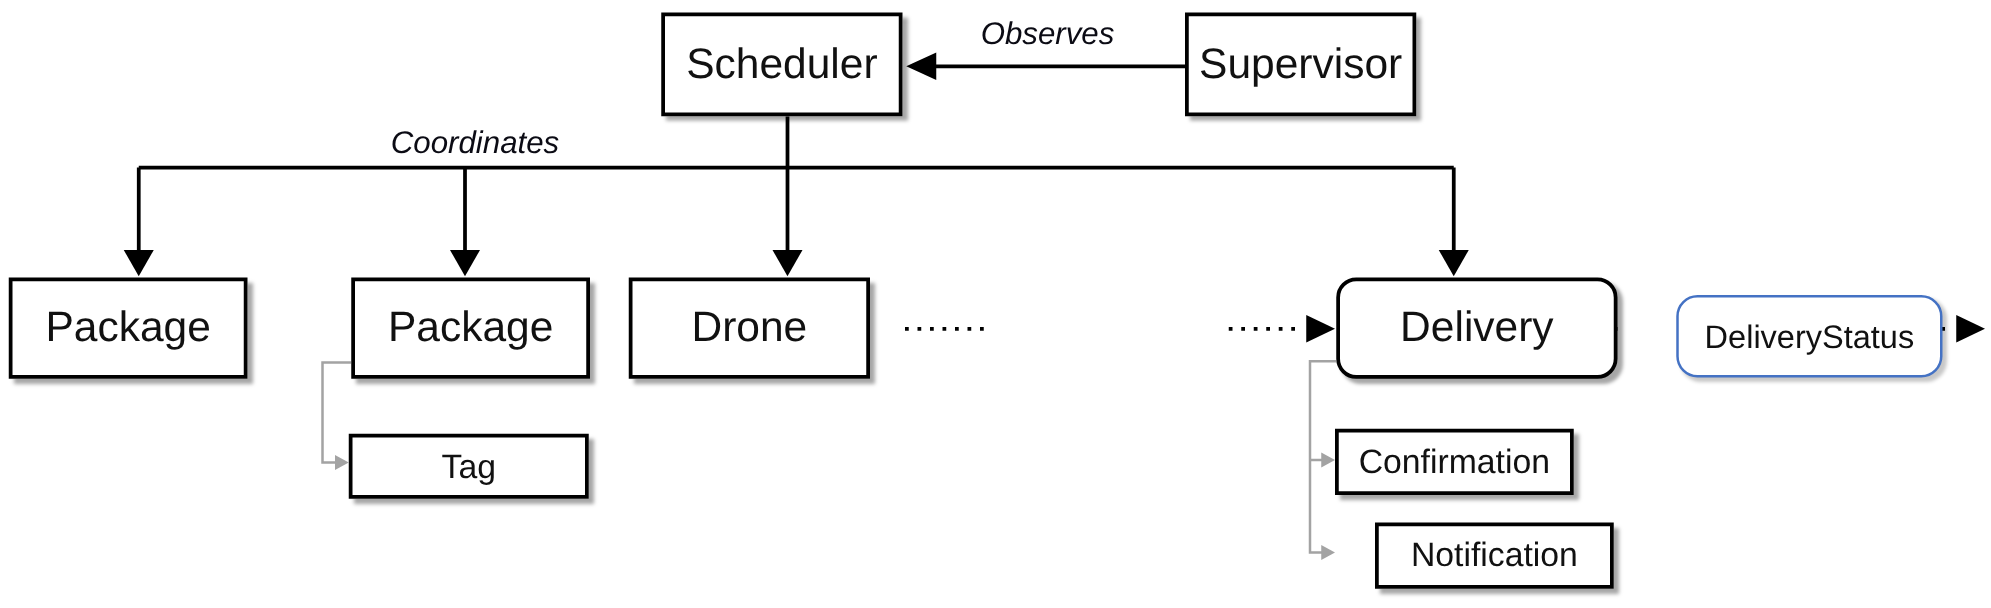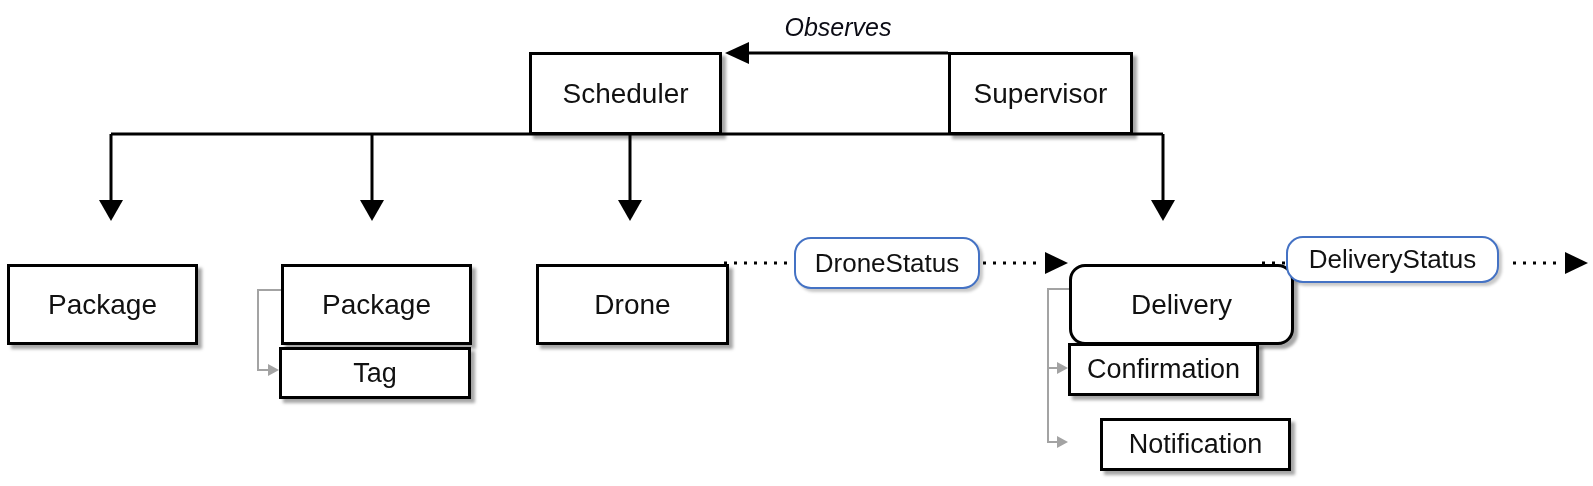--- a/index.html
+++ b/index.html
@@ -18,21 +18,21 @@
     position: absolute;
     box-sizing: border-box;
     background: #ffffff;
     border: 3px solid #000000;
     box-shadow: 4px 4px 3px rgba(0,0,0,0.35);
     display: flex;
     align-items: center;
     justify-content: center;
     text-align: center;
   }
-  .node.main { font-size: 28px; margin-top: 42px; }
+  .node.main { font-size: 34px; }
   .node.sub  { font-size: 27px; }
   .pill {
     position: absolute;
     box-sizing: border-box;
     background: #ffffff;
     border: 2.5px solid #4472C4;
     border-radius: 17px;
     box-shadow: 3px 3px 3px rgba(0,0,0,0.22);
     display: flex;
     align-items: center;
@@ -93,58 +93,56 @@
 
     <g>
       <path d="M1069,289 L1048,289 L1048,442 L1058,442" fill="none" stroke="#a3a3a3" stroke-width="2"></path>
       <line x1="1048" y1="368" x2="1058" y2="368" stroke="#a3a3a3" stroke-width="2"></line>
       <polygon points="1068,368 1057,362 1057,374" fill="#a3a3a3"></polygon>
       <polygon points="1068,442 1057,436 1057,448" fill="#a3a3a3"></polygon>
     </g>
   </svg>
 
   <div class="edge-label" style="left:738px; top:13px;">Observes</div>
+  <div class="edge-label" style="left:280px; top:100px;">Coordinates</div>
 
   <div class="node main" style="left:529px; top:10px; width:193px; height:83px;">
     <span>Scheduler</span>
   </div>
 
   <div class="node main" style="left:948px; top:10px; width:185px; height:83px;">
     <span>Supervisor</span>
   </div>
 
   <div class="node main" style="left:7px; top:222px; width:191px; height:81px;">
     <span>Package</span>
   </div>
 
   <div class="node main" style="left:281px; top:222px; width:191px; height:81px;">
     <span>Package</span>
   </div>
 
-  <div class="node main" style="left:536px; top:222px; width:193px; height:81px;">
+  <div class="node main" style="left:503px; top:222px; width:193px; height:81px;">
     <span>Drone</span>
   </div>
 
   <div class="node main" style="left:1069px; top:222px; width:225px; height:81px;border-radius:16px;">
     <span>Delivery</span>
   </div>
 
   <div class="node sub" style="left:279px; top:347px; width:192px; height:52px;">
     <span>Tag</span>
   </div>
 
   <div class="node sub" style="left:1068px; top:343px; width:191px; height:53px;">
     <span>Confirmation</span>
   </div>
 
   <div class="node sub" style="left:1100px; top:418px; width:191px; height:53px;">
     <span>Notification</span>
   </div>
 
-  <div class="pill" style="left:794px; top:237px; width:186px; height:52px;">
-    <span>DroneStatus</span>
-  </div>
 
-  <div class="pill" style="left:1286px; top:236px; width:213px; height:47px;">
+  <div class="pill" style="left:1341px; top:236px; width:213px; height:66px;">
     <span>DeliveryStatus</span>
   </div>
 
 </div>
 
 </body></html>

